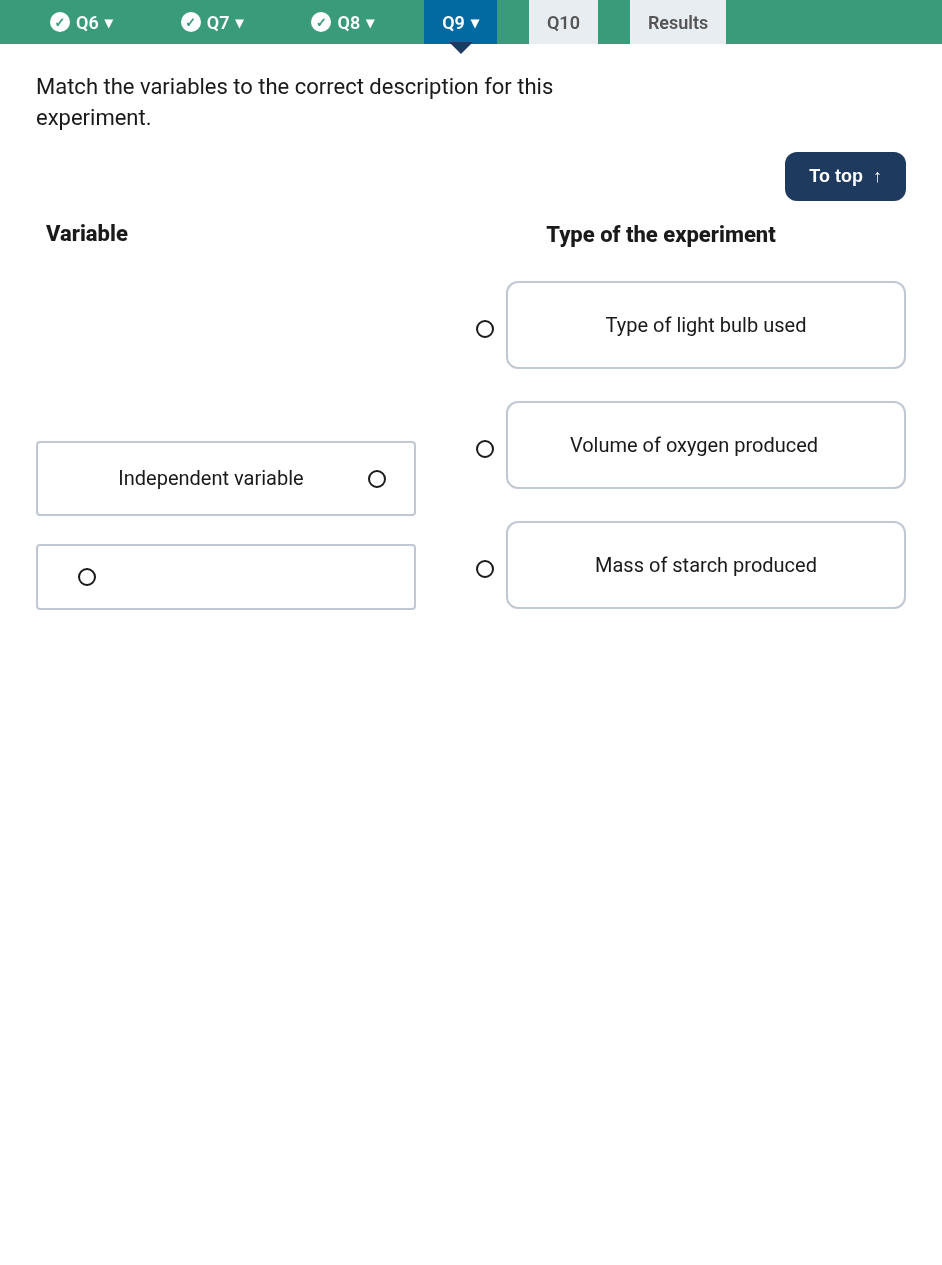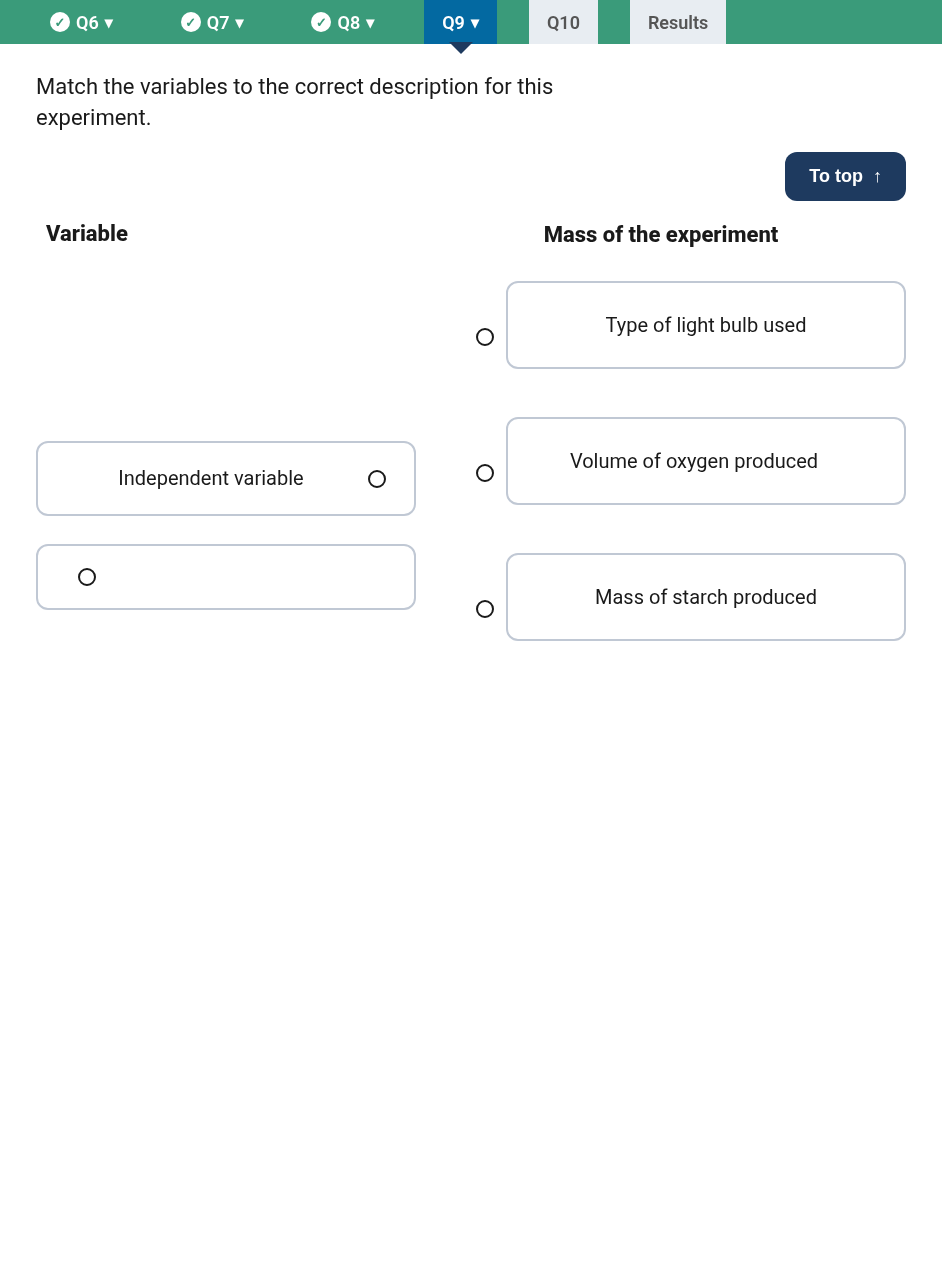--- a/index.html
+++ b/index.html
@@ -142,21 +142,21 @@
     .left-column {
       width: 380px;
       display: flex;
       flex-direction: column;
       gap: 0;
       padding-top: 160px;
     }
 
     .variable-box {
       border: 2px solid #c0c8d4;
-      border-radius: 12px;
+      border-radius: 4px;
       padding: 22px 28px;
       font-size: 20px;
       color: #1a1a1a;
       text-align: center;
       background: white;
       margin-bottom: 28px;
       position: relative;
       display: flex;
       align-items: center;
       justify-content: space-between;
@@ -197,21 +197,21 @@
     }
 
     .experiment-box {
       border: 2px solid #c0c8d4;
       border-radius: 12px;
       padding: 28px 32px;
       font-size: 20px;
       color: #1a1a1a;
       text-align: center;
       background: white;
-      margin-bottom: 24px;
+      margin-bottom: 8px;
       line-height: 1.4;
       display: flex;
       align-items: center;
     }
 
     .experiment-box-text {
       flex: 1;
       text-align: center;
     }
 
@@ -259,21 +259,21 @@
   <div class="top-row">
     <button class="to-top-btn">
       <span>To top</span>
       <span class="arrow-up">↑</span>
     </button>
   </div>
 
   <div class="columns-header">
     <div class="col-variable-header">Variable</div>
     <div class="col-experiment-header">
-      <span>Mass of the experiment</span>
+      <span>Type of the experiment</span>
     </div>
   </div>
 
   <div class="matching-area">
 
     <div class="left-column">
 
       <div class="variable-box">
         <div class="variable-box-text">Independent variable</div>
         <div class="connector-dot-right"></div>

